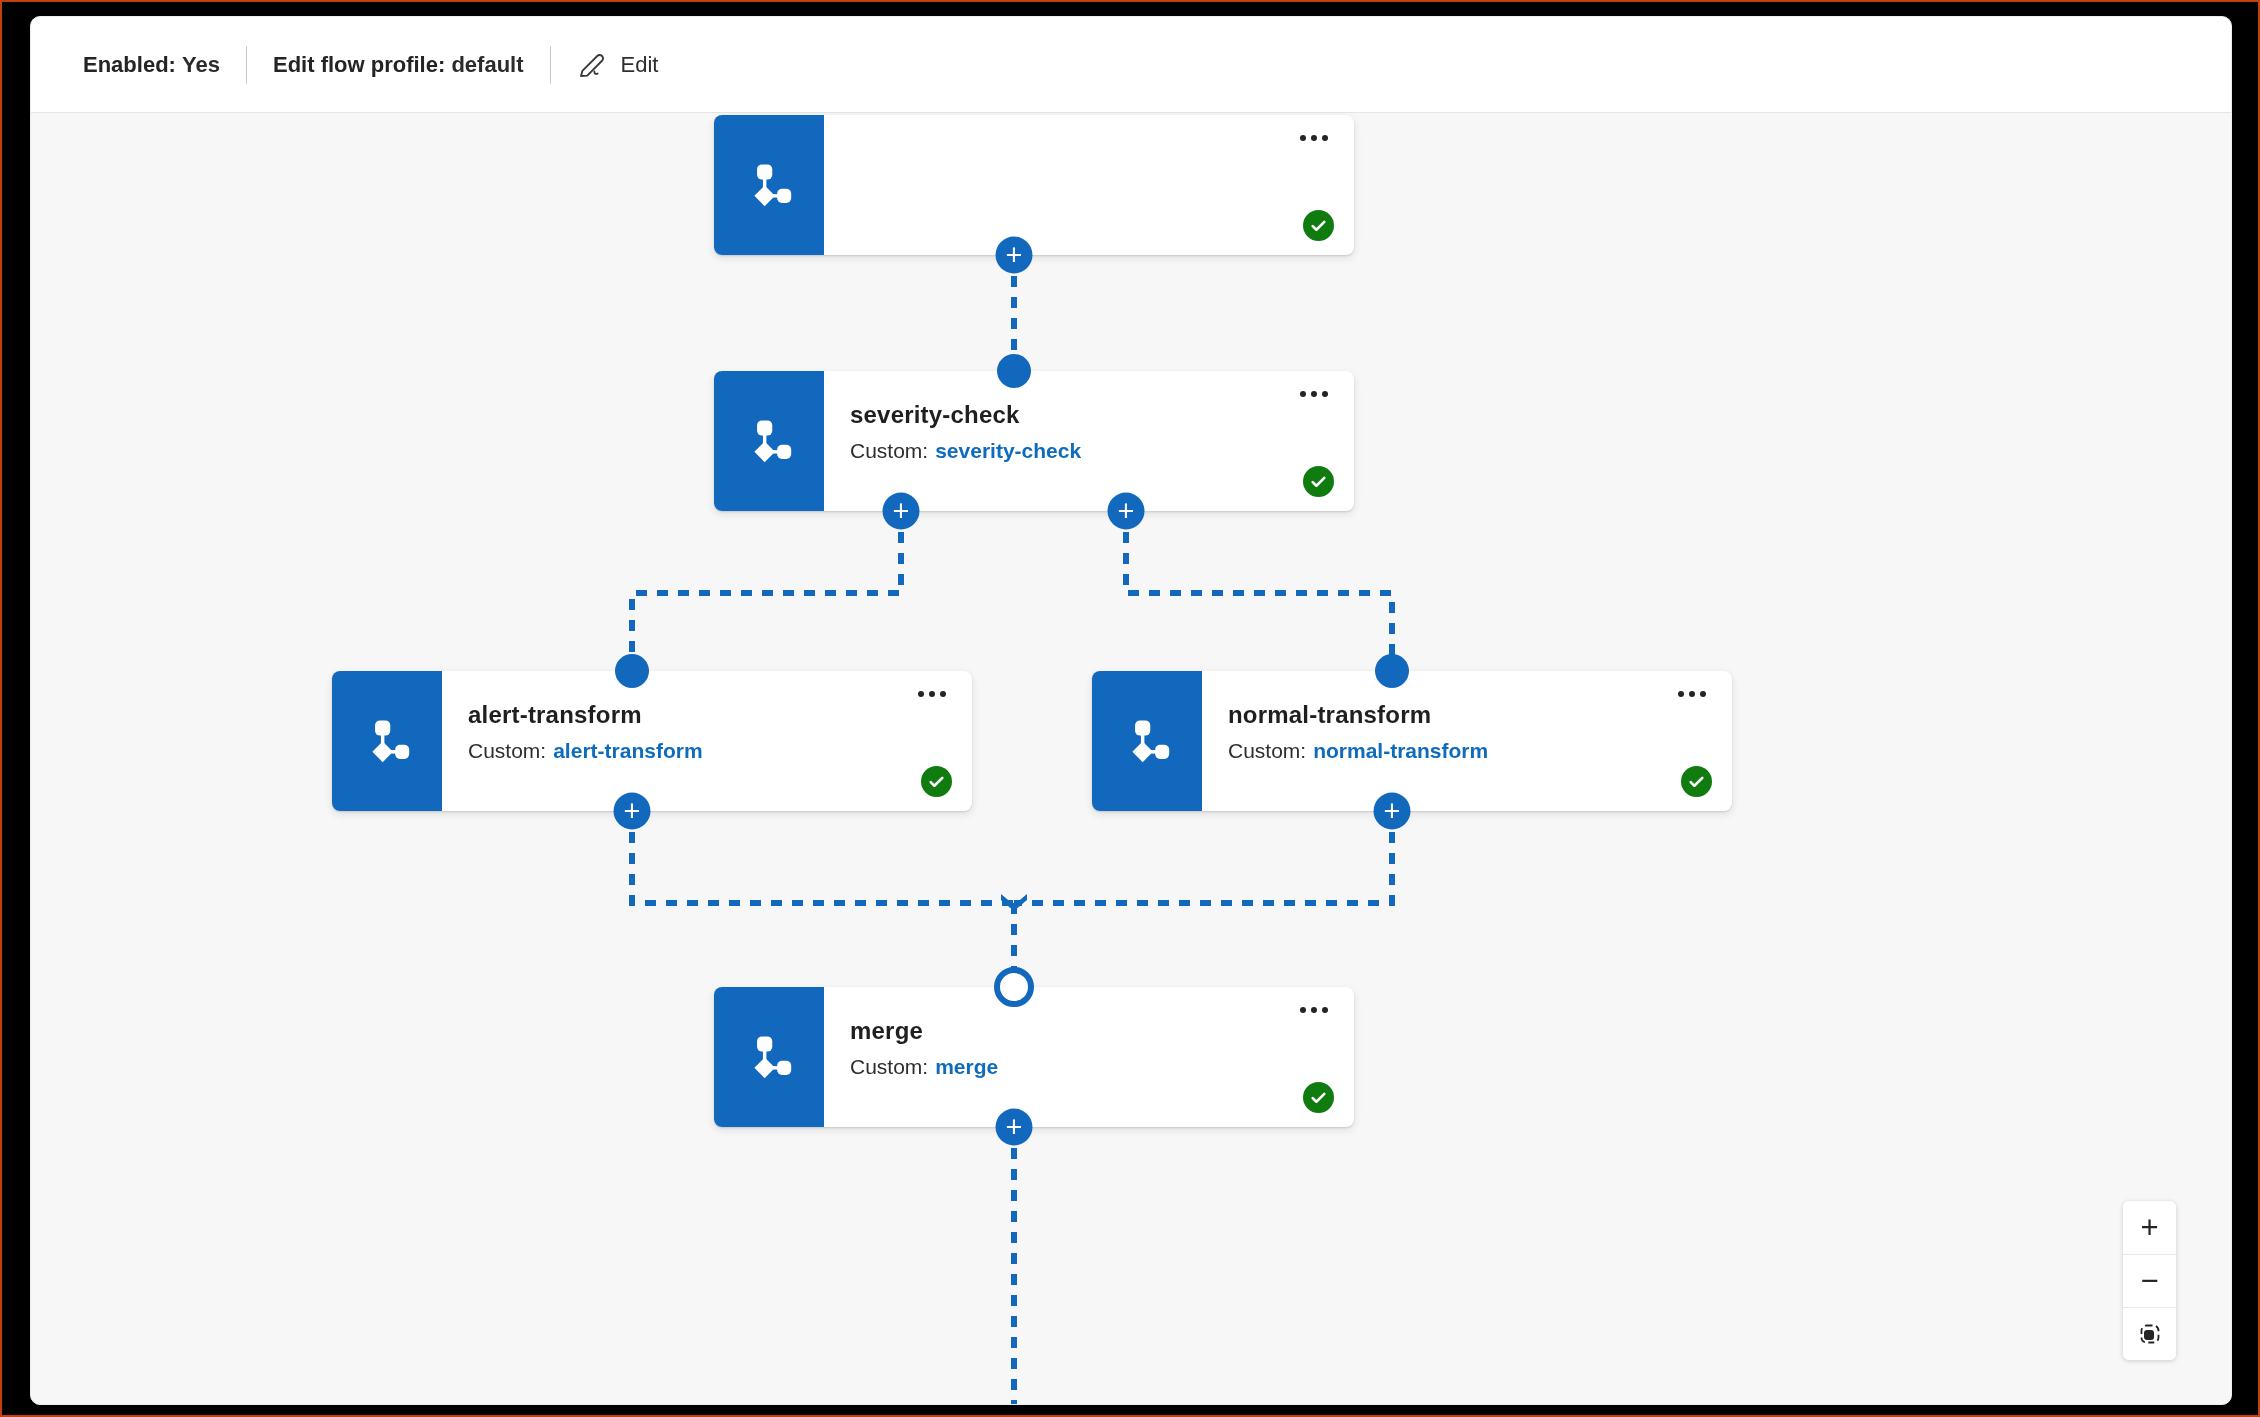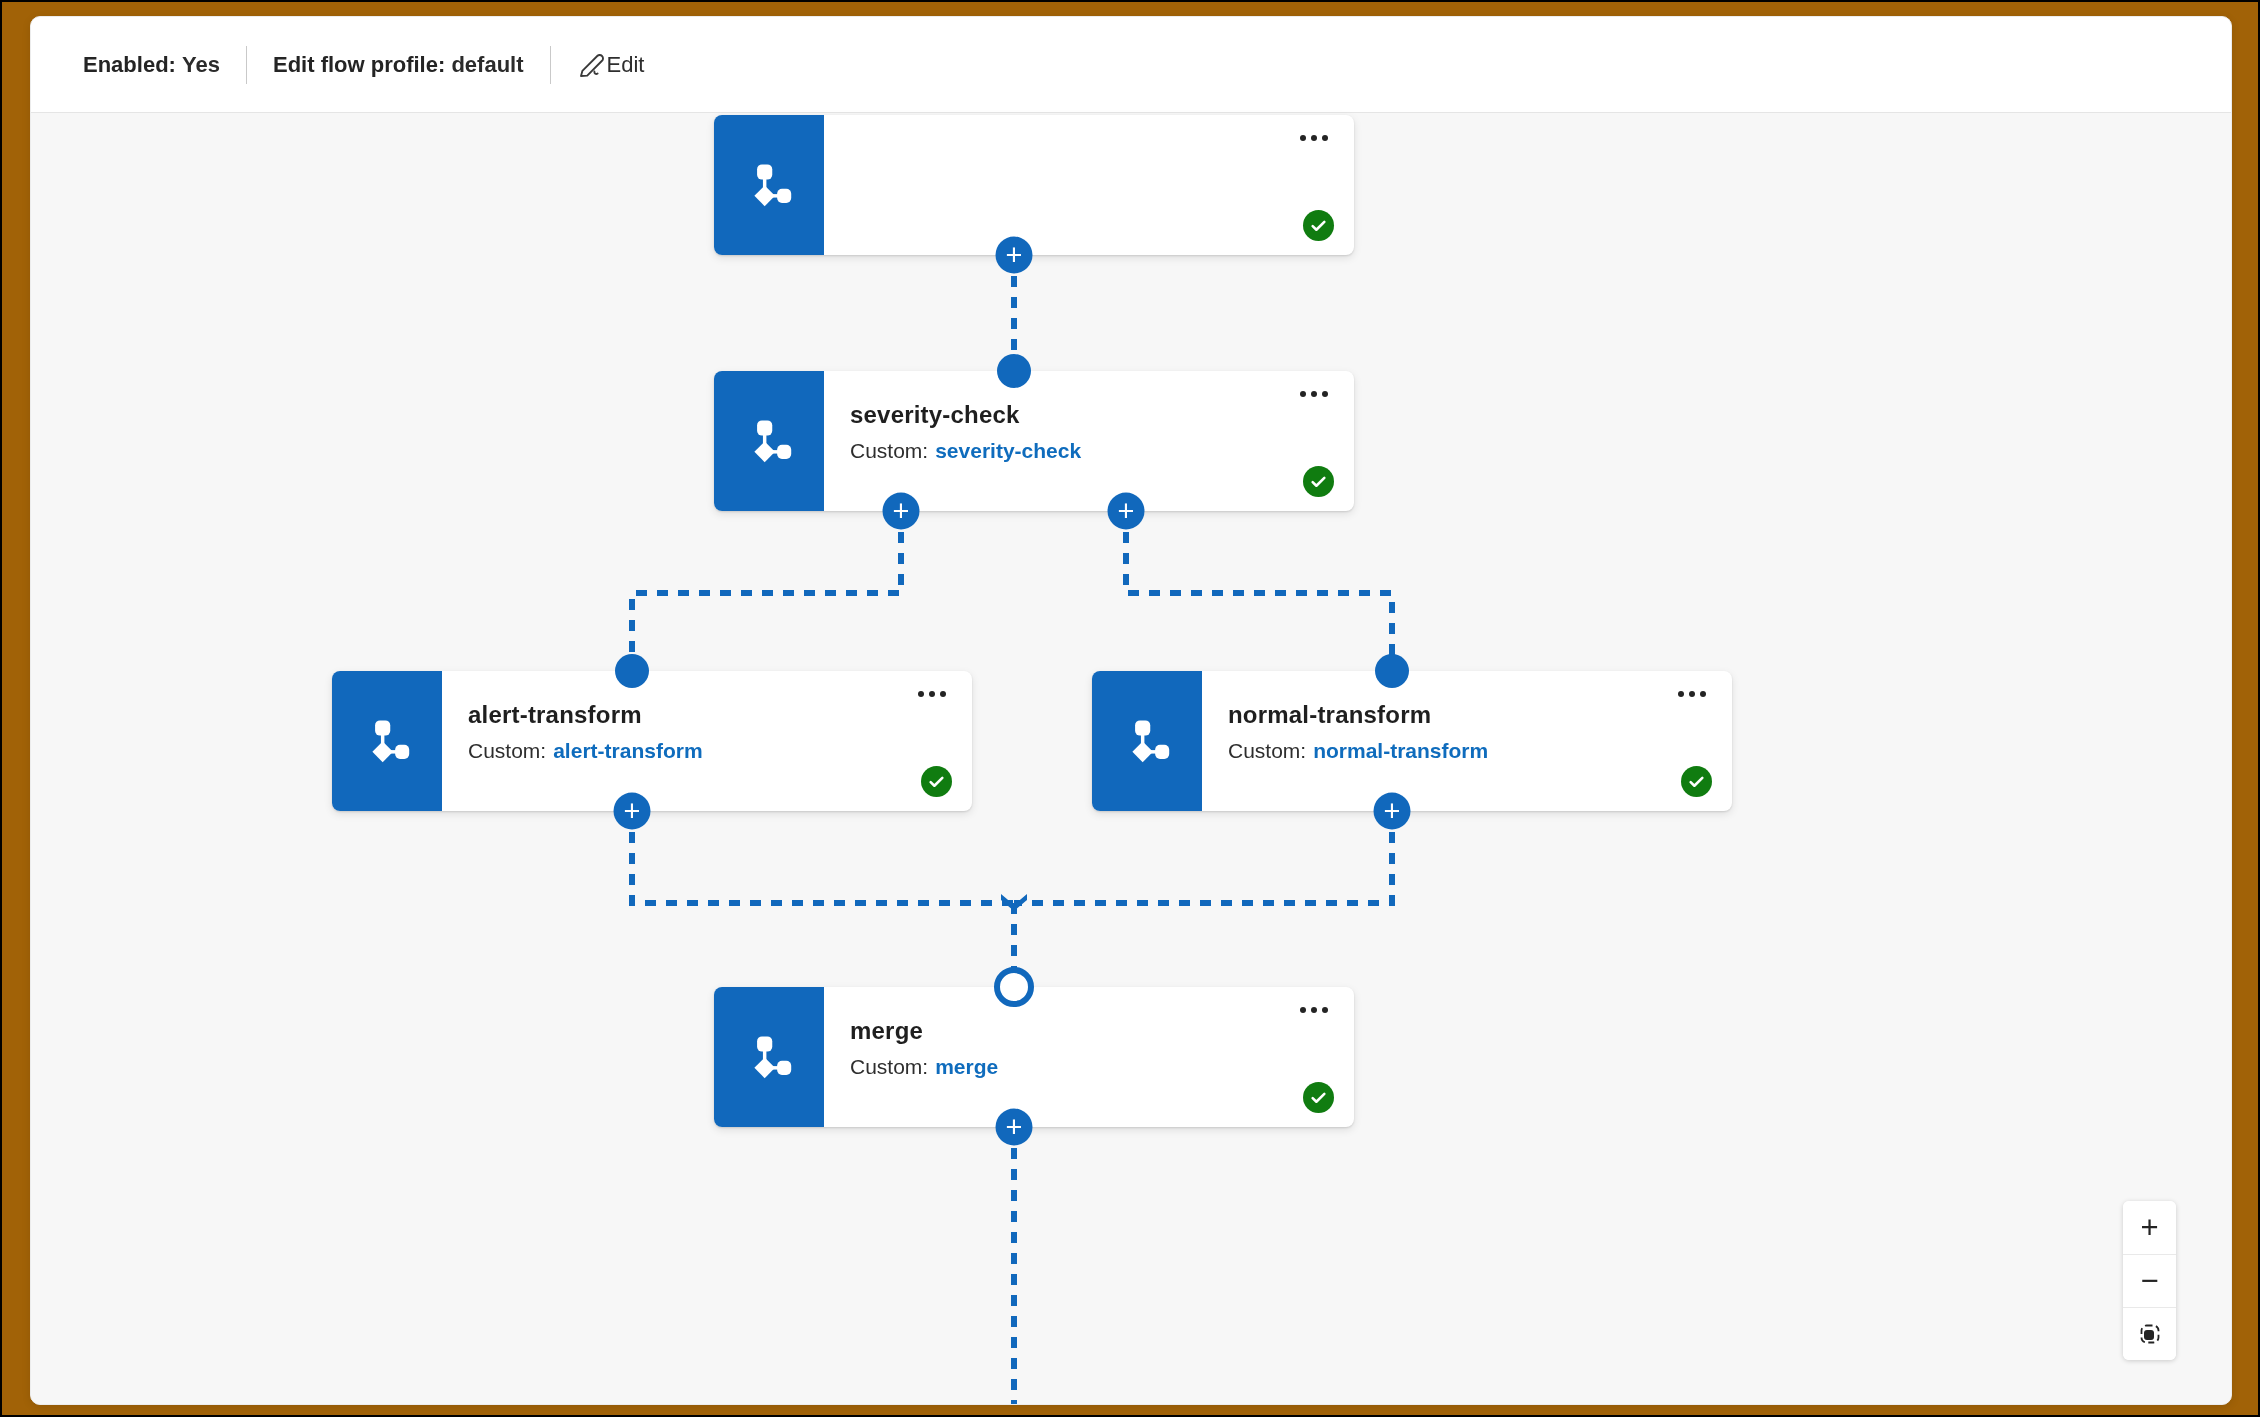--- a/index.html
+++ b/index.html
@@ -5,22 +5,22 @@
   * { margin: 0; padding: 0; box-sizing: border-box; }
   html, body { width: 2260px; height: 1417px; }
   body {
     font-family: "Liberation Sans", "DejaVu Sans", sans-serif;
     background: #ffffff;
     position: relative;
     overflow: hidden;
   }
   .frame {
     position: absolute; inset: 0;
-    border: 2px solid #000000;
-    background: #a16207;
+    border: 2px solid #c2410c;
+    background: #000000;
   }
   
   .panel {
     position: absolute;
     left: 28px; top: 14px;
     width: 2202px; height: 1389px;
     background: #f7f7f7;
     border: 1px solid #ececec;
     border-radius: 10px;
     box-shadow: 0 2px 8px rgba(0,0,0,0.10);
@@ -37,21 +37,21 @@
     font-size: 22px; color: #242424;
   }
   .hdr-group { display: flex; align-items: center; white-space: pre; }
   .hdr-label { font-weight: 700; }
   .hdr-value { font-weight: 700; color: #2b2b2b; }
   .hdr-divider {
     width: 1px; height: 38px; background: #c9c9c9;
     margin: 0 26px;
   }
   .edit-btn {
-    display: flex; align-items: center; 
+    display: flex; align-items: center; gap: 14px;
     background: none; border: none; cursor: pointer;
     font-size: 22px; color: #2e2e2e;
     font-family: inherit;
   }
   
   .canvas {
     position: absolute; left: 0; top: 96px; right: 0; bottom: 0;
     background: #f7f7f7;
   }
   .wires { position: absolute; left: 0; top: 0; z-index: 1; }

